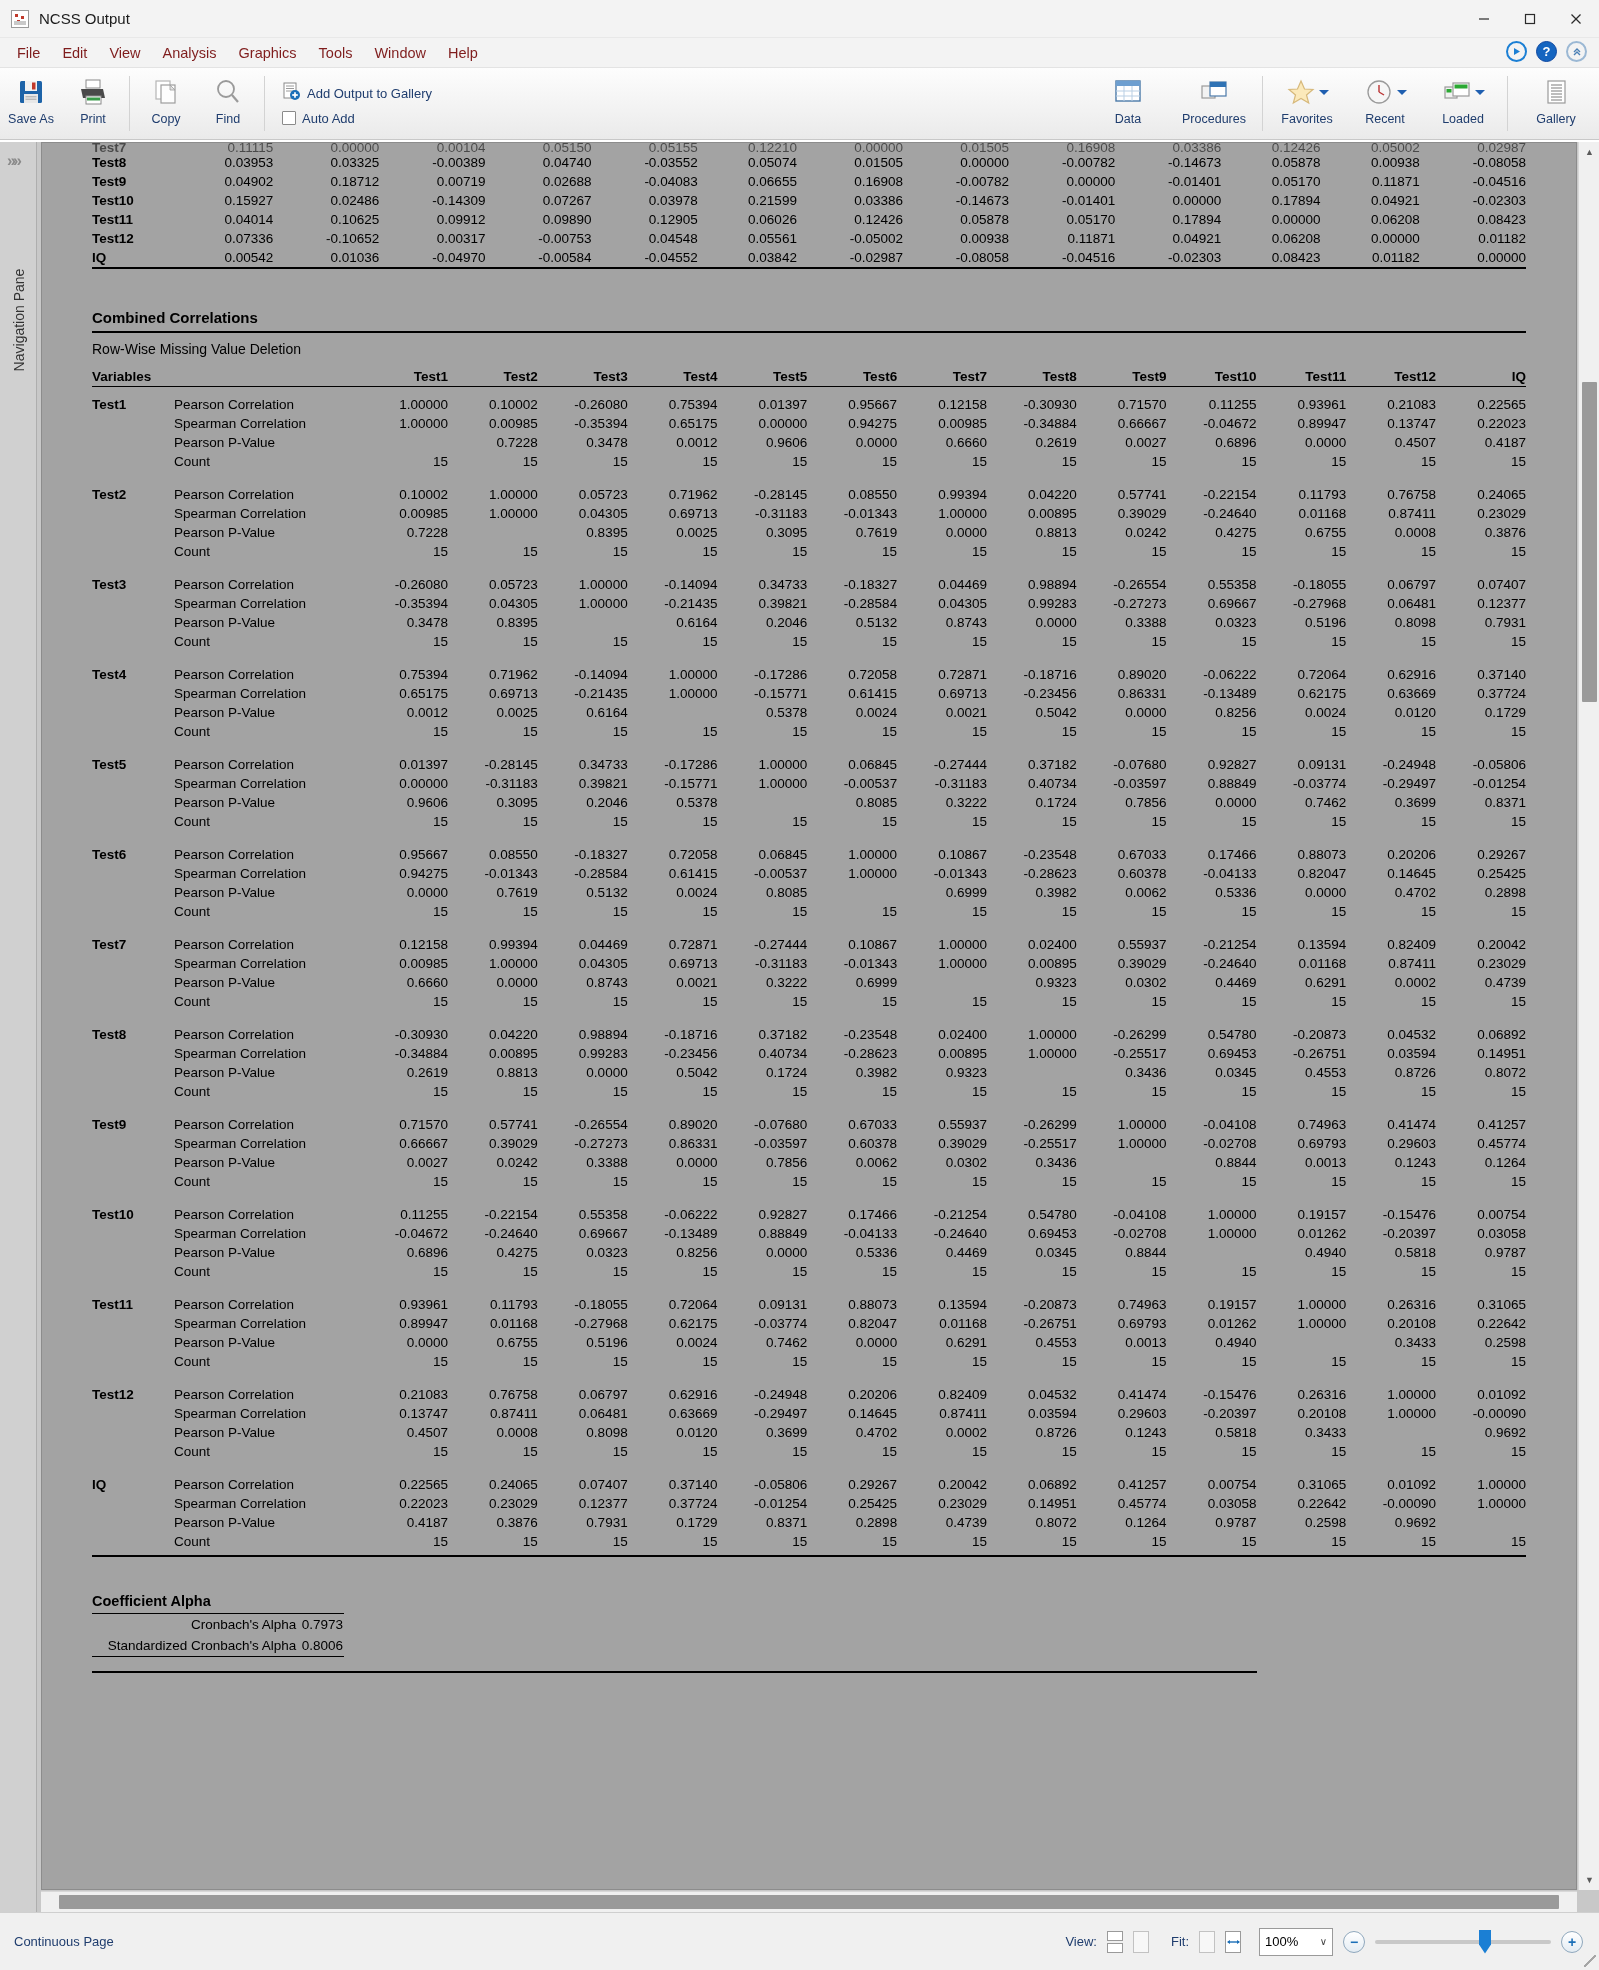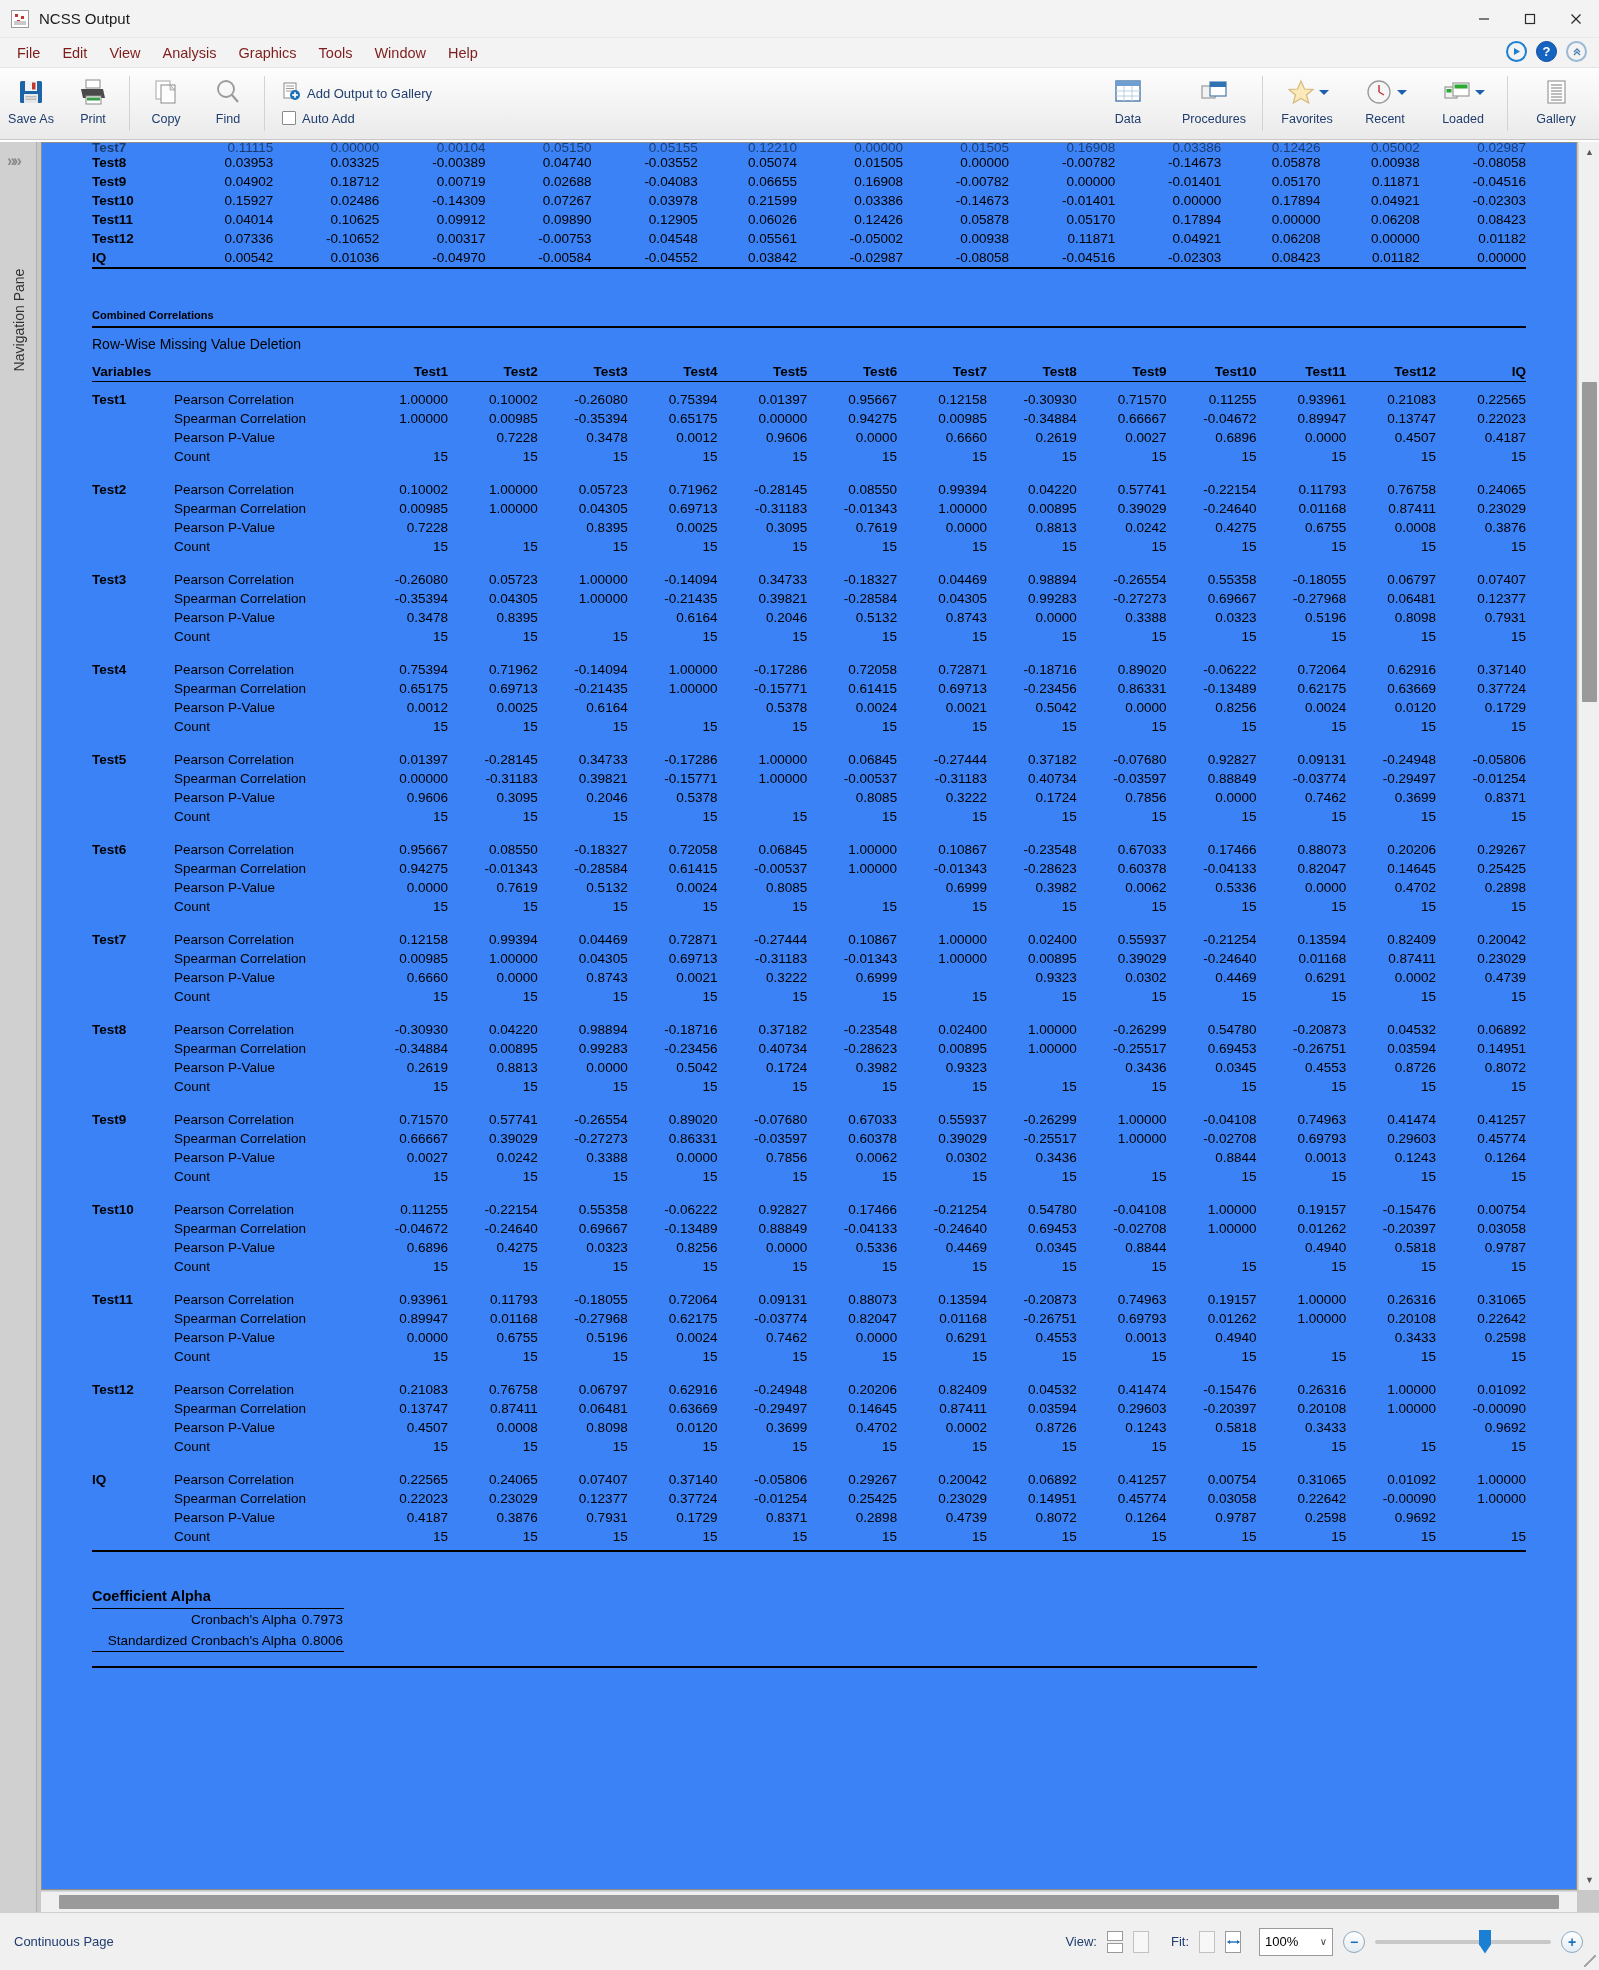--- a/index.html
+++ b/index.html
@@ -170,21 +170,21 @@
     flex: 1;
     background: #c8c8c8;
     padding: 4px 4px 0 4px;
     position: relative;
     overflow: hidden;
   }
   .docframe {
     position: absolute;
     left: 4px; top: 0px;
     right: 22px; bottom: 22px;
-    background: #3b82f6;
+    background: #a3a3a3;
     border: 1px solid #8c8c8c;
     overflow: hidden;
   }
   .docpage {
     position: absolute;
     left: 0; top: 0;
     width: 100%;
     padding: 0px 50px 0 50px;
     font-family: "Liberation Sans", sans-serif;
   }
@@ -247,21 +247,21 @@
   .rowlbl { font-weight: bold; text-align: left; width: 82px; }
 
   
   .cliptable { font-size: 13.5px; }
   .cliptable td { line-height: 19.4px; white-space: nowrap; }
 
   .rule-thick { border-top: 2px solid #000; height: 0; }
   .rule-thin  { border-top: 1px solid #000; height: 0; }
 
   .sect-title {
-    font-size: 11px;
+    font-size: 15px;
     font-weight: bold;
     margin: 0 0 5px 0;
   }
   .sect-sub {
     font-size: 14px;
     margin: 8px 0 10px 0;
   }
 
   .hdr-row th {
     font-weight: bold;

